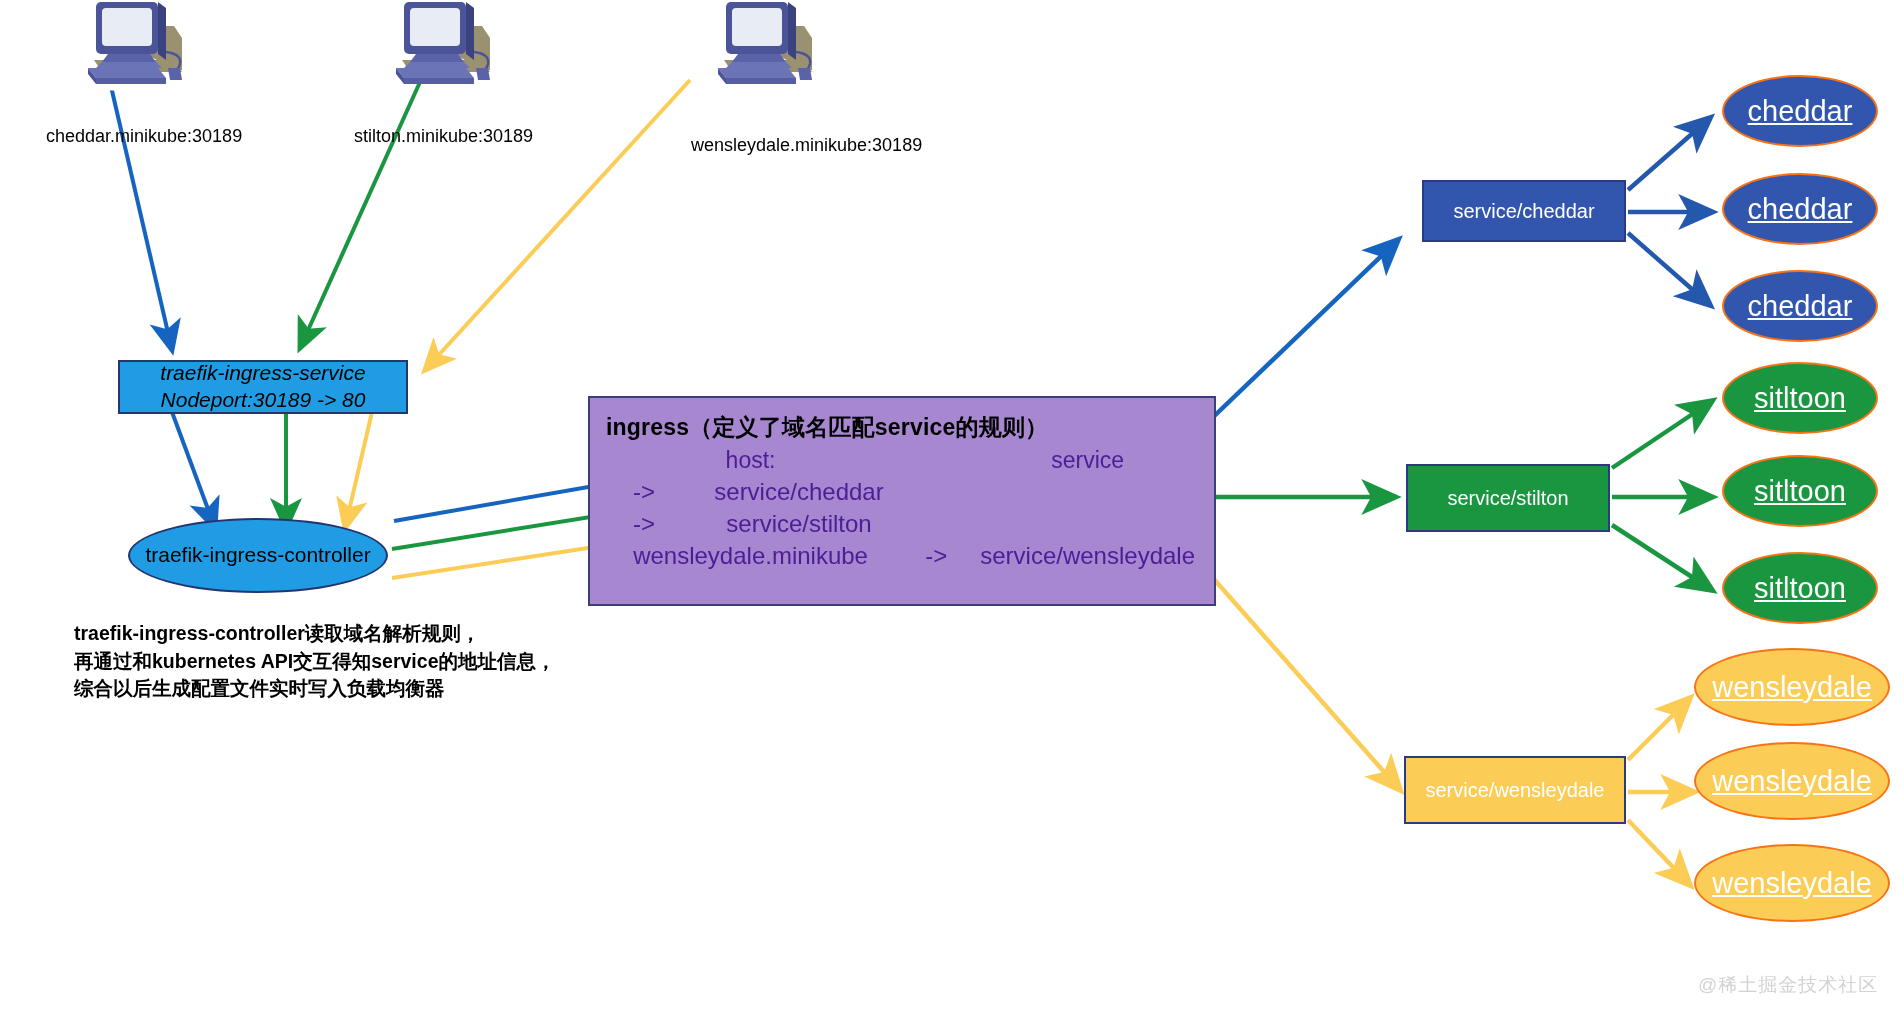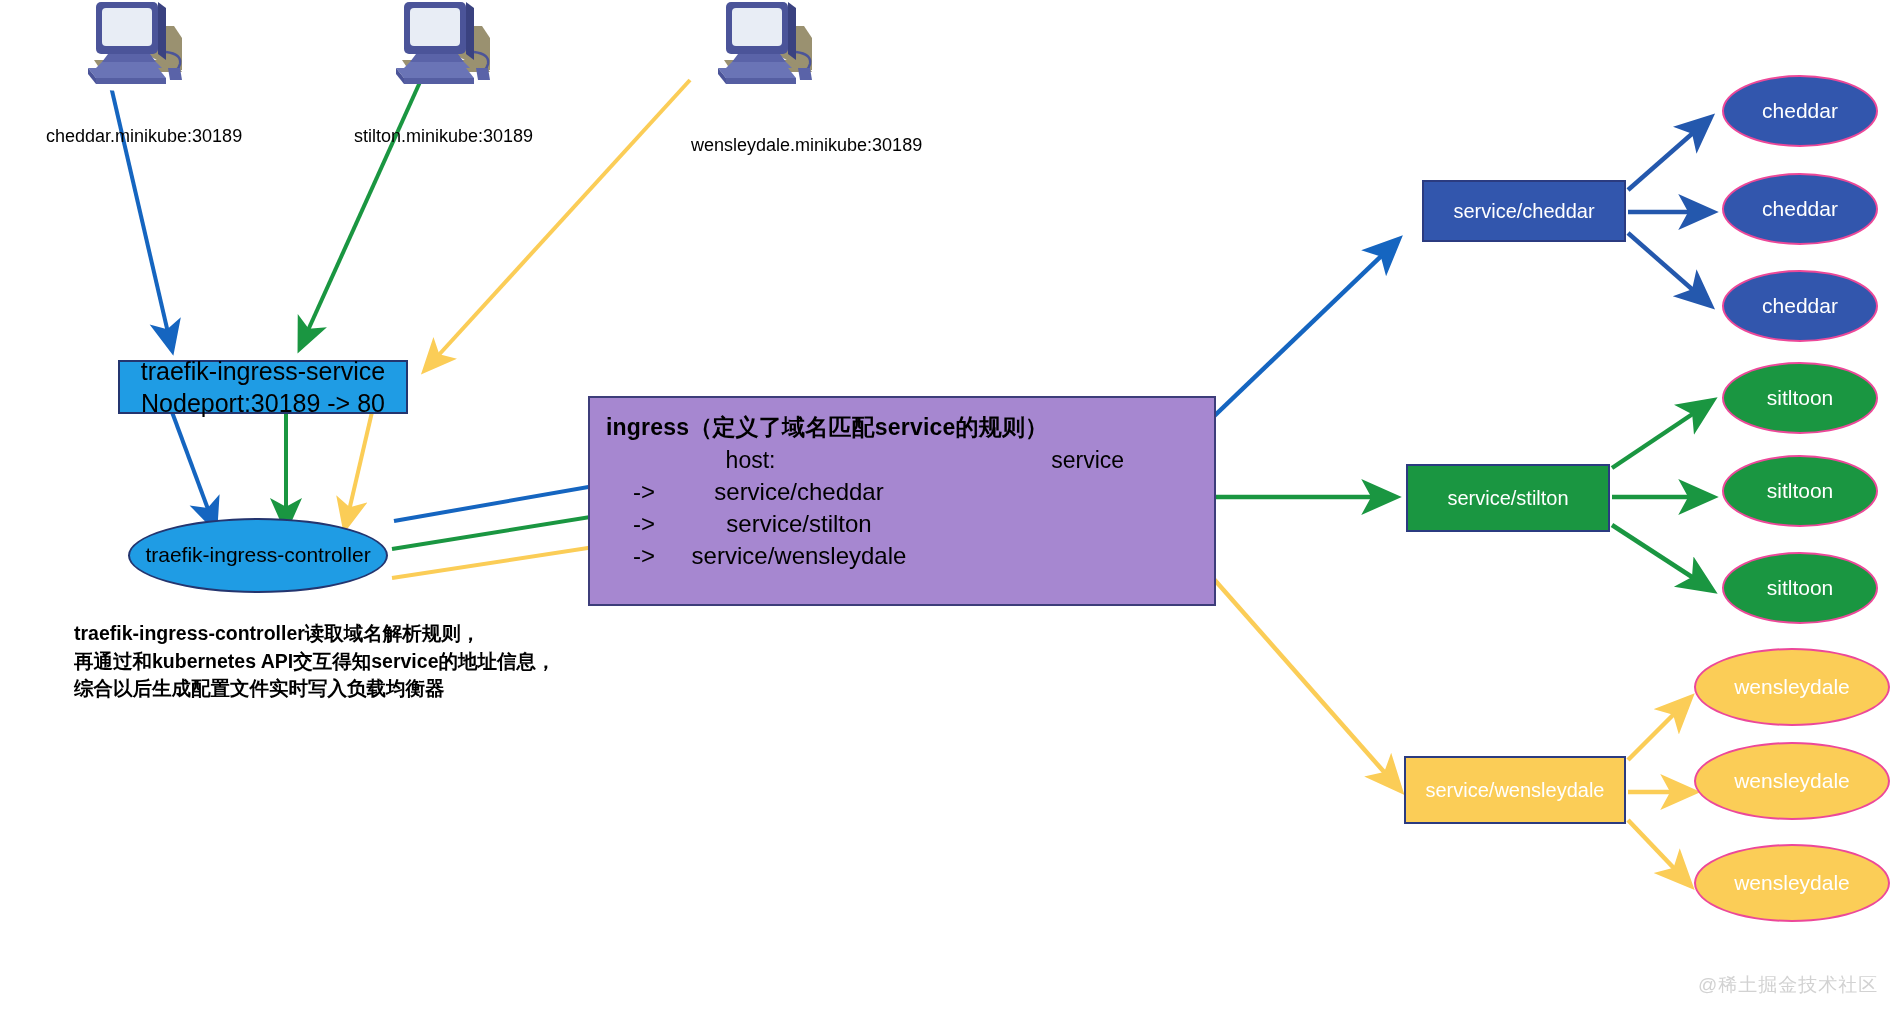--- a/index.html
+++ b/index.html
@@ -10,50 +10,50 @@
   }
   #canvas{position:absolute;left:0;top:0;width:1904px;height:1033px;}
   svg.wires{position:absolute;left:0;top:0;width:1904px;height:1033px;pointer-events:none;}
 
   .node{position:absolute;box-sizing:border-box;display:flex;align-items:center;justify-content:center;text-align:center;}
 
   
   .box{border:2px solid #2b3b80;}
   .box-traefik{
     background:#1f9ce4;border:2px solid #24356f;color:#000000;
-    font-size:25px;line-height:1.28;
+    font-size:21px;line-height:1.28;font-style:italic;
   }
   .ellipse{border-radius:50%;}
   .ellipse-traefik{
     background:#1f9ce4;border:2px solid #24356f;color:#000;
     font-size:21px;line-height:1.25;
   }
 
   .svc{color:#ffffff;font-size:20px;border:2px solid #2b3b80;}
   .svc-cheddar{background:#3256ad;}
   .svc-stilton{background:#1a9641;}
   .svc-wensleydale{background:#fbcd57;}
 
-  .pod{border-radius:50%;border:2px solid #ec4899;color:#ffffff;font-size:21px;}
+  .pod{border-radius:50%;border:2px solid #f97316;color:#ffffff;font-size:29px;text-decoration:underline;}
   .pod-cheddar{background:#3256ad;}
   .pod-stilton{background:#1a9641;}
   .pod-wensleydale{background:#fbcd57;}
 
   
   #ingress-box{
     position:absolute;left:588px;top:396px;width:628px;height:210px;
     background:#a687d0;border:2px solid #3d3d7a;box-sizing:border-box;
     padding:12px 14px 0 14px;
   }
   #ingress-title{
     font-size:23px;font-weight:bold;color:#000000;text-align:left;
     letter-spacing:.2px;margin:2px 0 0 2px;
   }
   .ingress-row{
-    display:flex;align-items:baseline;font-size:24px;color:#000000;
+    display:flex;align-items:baseline;font-size:24px;color:#4c1d95;
     margin-top:4px;
   }
   .ingress-row .c-host{width:300px;text-align:center;}
   .ingress-row .c-arrow{width:80px;text-align:center;}
   .ingress-row .c-svc{width:230px;text-align:center;}
   .ingress-head .c-host,.ingress-head .c-svc{font-size:23px;}
 
   
   .hostlabel{
     position:absolute;font-size:18px;color:#000;white-space:nowrap;
@@ -237,20 +237,21 @@
     </div>
     <div class="ingress-row">
       <span class="c-arrow">-&gt;</span>
       <span class="c-svc">service/cheddar</span>
     </div>
     <div class="ingress-row">
       <span class="c-arrow">-&gt;</span>
       <span class="c-svc">service/stilton</span>
     </div>
     <div class="ingress-row">
+      <span class="c-host">wensleydale.minikube</span>
       <span class="c-arrow">-&gt;</span>
       <span class="c-svc">service/wensleydale</span>
     </div>
   </div>
 
   <div id="note">traefik-ingress-controller读取域名解析规则，
 再通过和kubernetes API交互得知service的地址信息，
 综合以后生成配置文件实时写入负载均衡器</div>
 
   <div class="node box svc svc-cheddar" style="left:1422px;top:180px;width:204px;height:62px;">service/cheddar</div>

